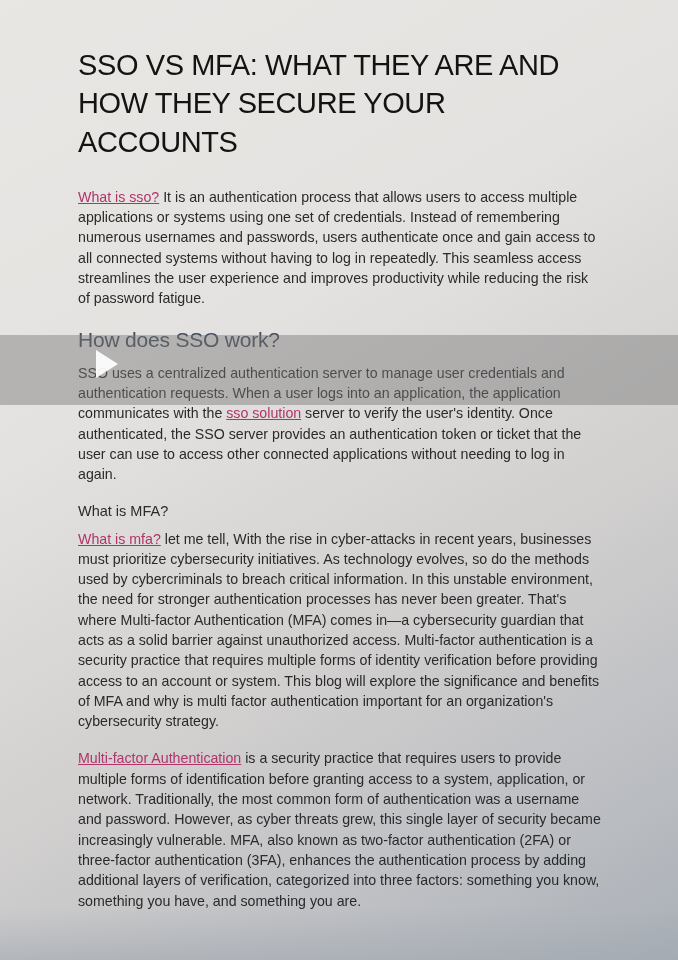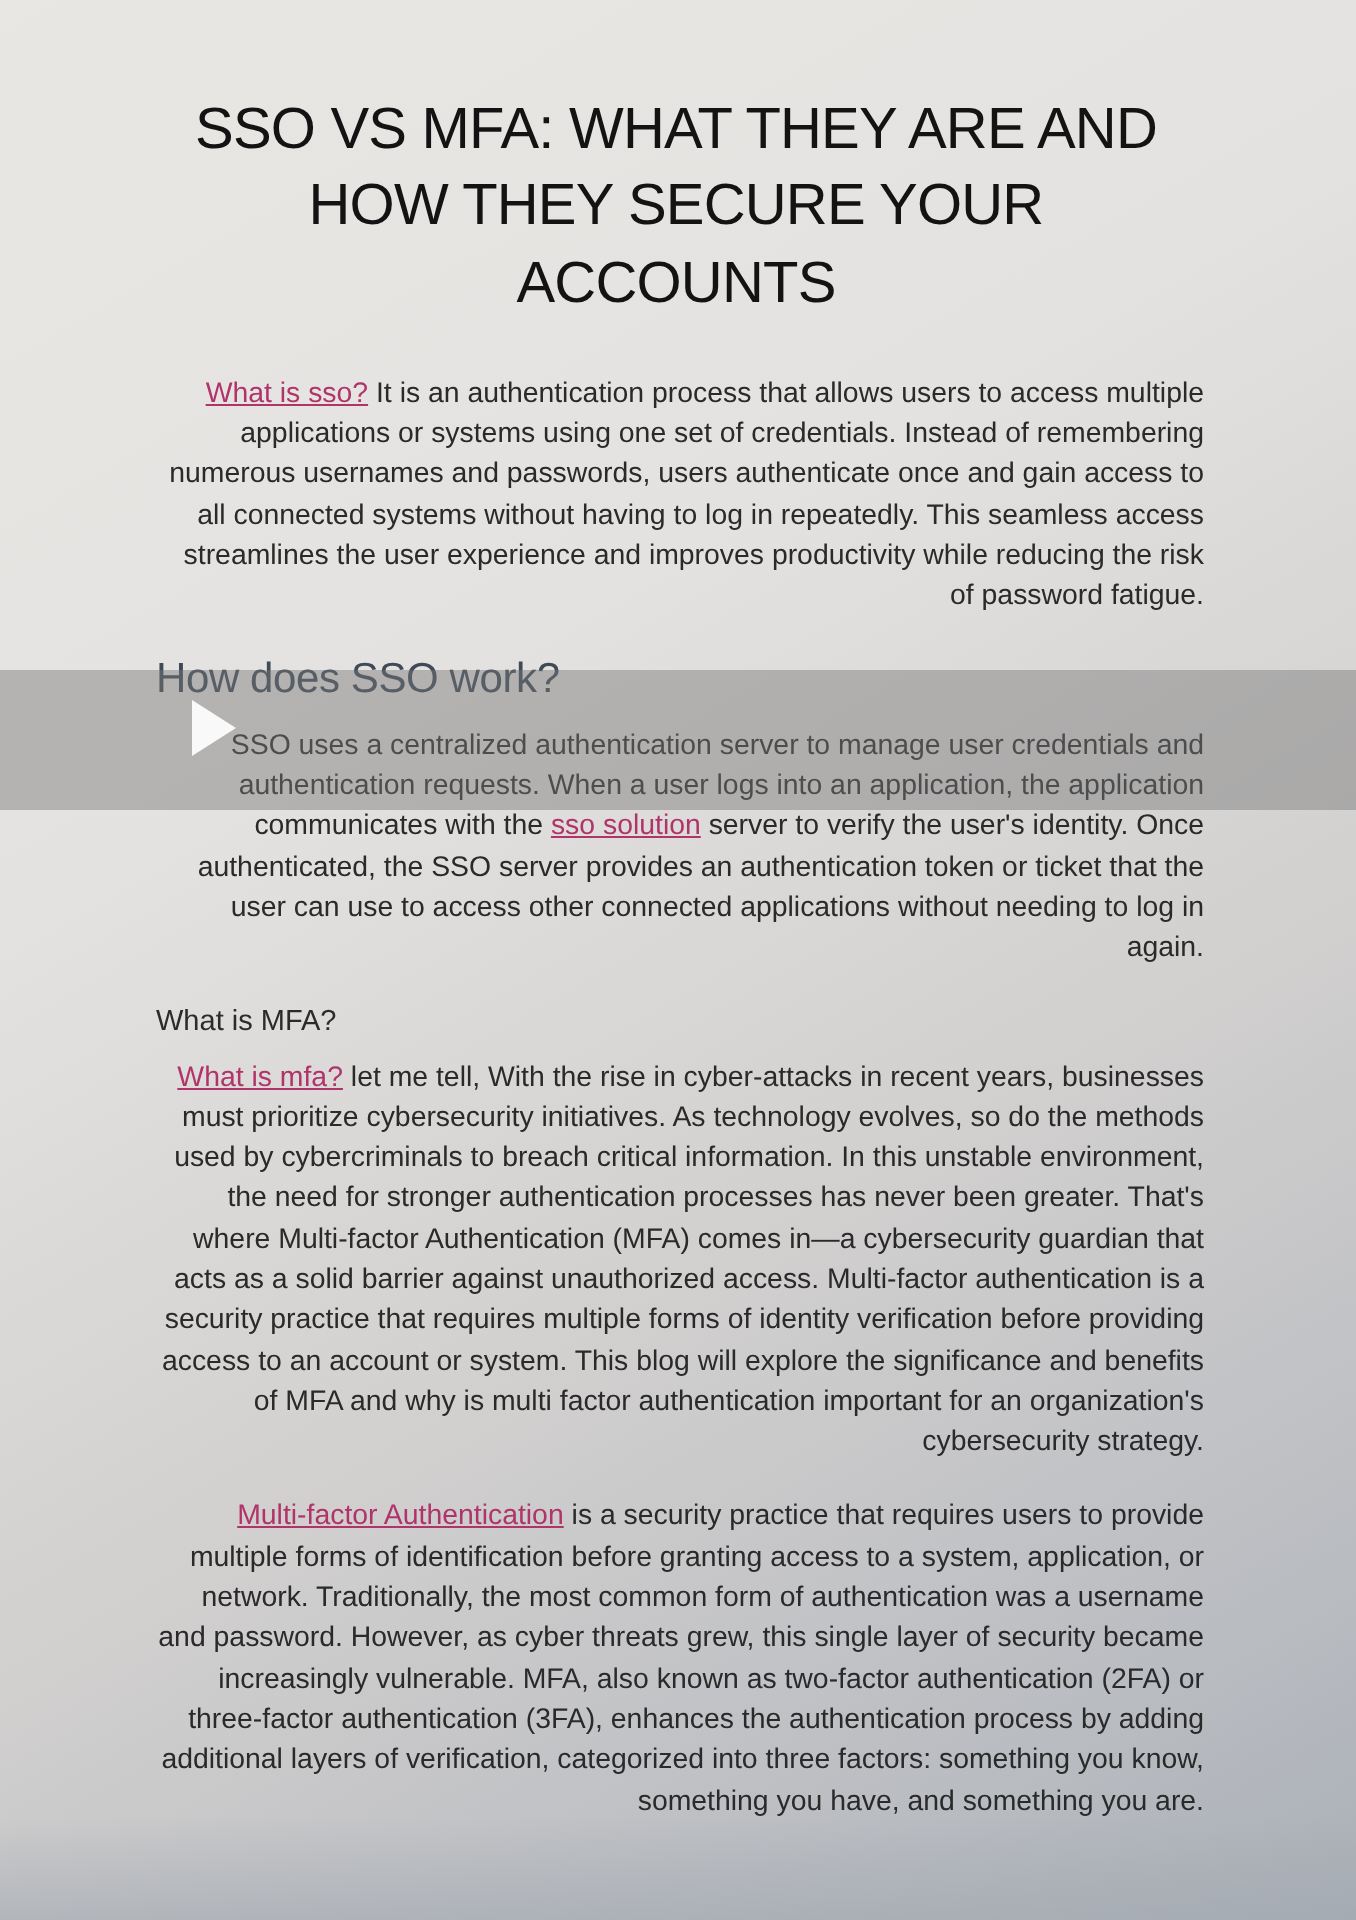--- a/index.html
+++ b/index.html
@@ -31,21 +31,20 @@
   }
   h1.title {
     margin: 0 0 26px 0;
     font-size: 29px;
     line-height: 1.32;
     font-weight: normal;
     letter-spacing: -0.4px;
     color: #131313;
     font-family: "Liberation Sans", sans-serif;
     max-width: 520px;
-    text-align: center;
   }
   h2.heading {
     margin: 0 0 10px 0;
     font-size: 21px;
     line-height: 1.3;
     font-weight: normal;
     color: #3f4a58;
     letter-spacing: -0.2px;
   }
   h3.subheading {
@@ -54,21 +53,21 @@
     line-height: 1.3;
     font-weight: normal;
     color: #2b2b2b;
   }
   p.body {
     margin: 0 0 17px 0;
     font-size: 14.2px;
     line-height: 1.43;
     color: #2a2a2a;
     max-width: 524px;
-    text-align: right;
+    text-align: left;
   }
   .link {
     color: #b0346a;
     text-decoration: underline;
   }
   .content {
     position: relative;
     z-index: 2;
   }
   .video-overlay {

